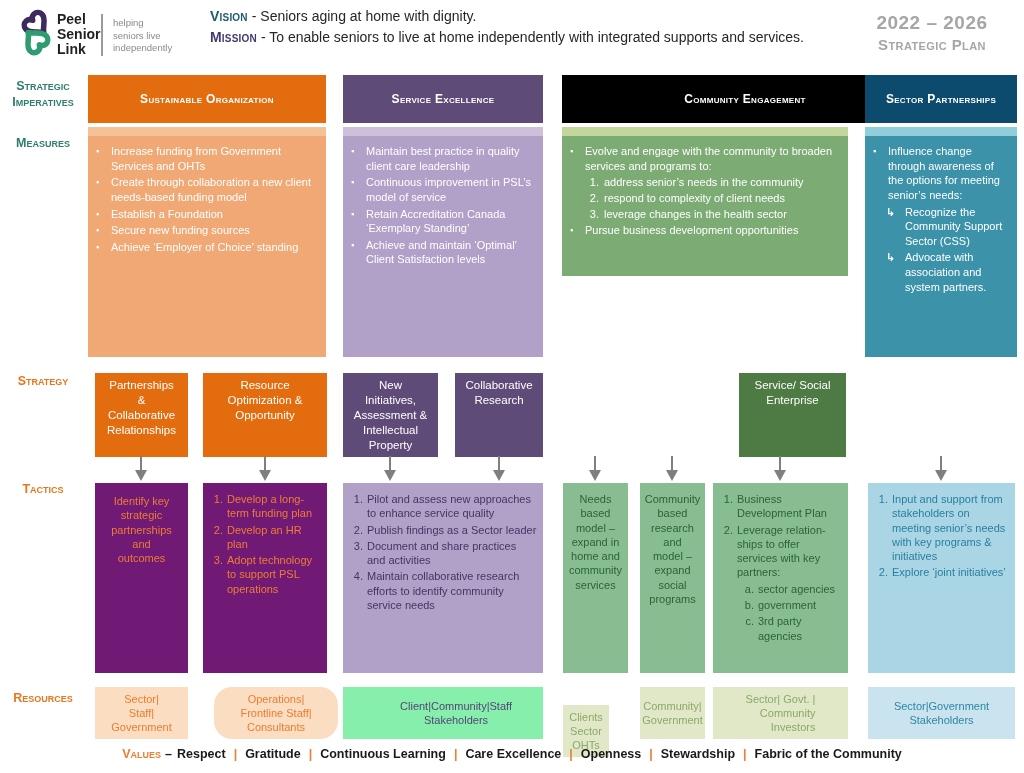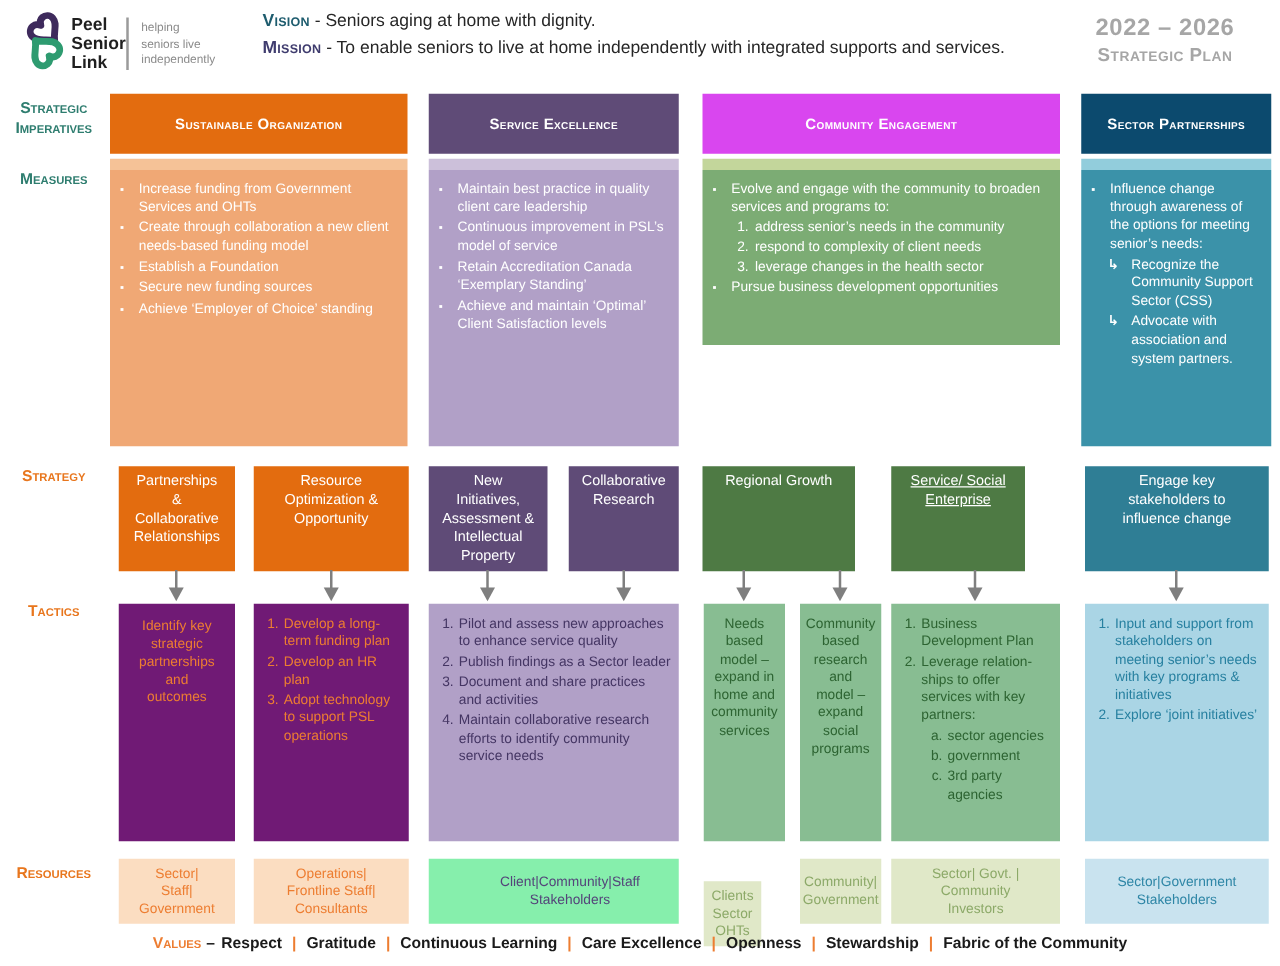--- a/index.html
+++ b/index.html
@@ -35,21 +35,21 @@
   .mli{display:flex;gap:5px;margin-bottom:2px;}
   .blt{flex:0 0 10px;font-size:9px;line-height:1.6;}
   .mtx{flex:1;}
   .mol{margin:1px 0 2px 10px;padding-left:22px;}
   .mol li{padding-left:2px;margin-bottom:1px;}
   .hli{display:flex;gap:7px;margin:2px 0 2px 13px;}
   .hook{flex:0 0 12px;font-weight:bold;}
 
   .p1h{background:#e36c0f;}.p1band{background:#f5c297;}.p1m{background:#f0a875;}
   .p2h{background:#5f4b77;}.p2band{background:#ccc0da;}.p2m{background:#b1a0c7;}
-  .p3h{background:#d946ef;}.p3band{background:#c3d69b;}.p3m{background:#7cac74;}
+  .p3h{background:#000000;padding-left:40px;}.p3band{background:#c3d69b;}.p3m{background:#7cac74;}
   .p4h{background:#0c4a6e;}.p4band{background:#92cddc;}.p4m{background:#3b92a9;}
 
   
   .sbox{position:absolute;top:373px;height:84px;color:#fff;font-size:11.5px;line-height:1.3;
         text-align:center;padding-top:5px;box-sizing:border-box;white-space:pre-line;}
   .s-orange{background:#e36c0f;}
   .s-purple{background:#5f4b77;}
   .s-green{background:#4e7a44;}
   .s-teal{background:#2f7e95;}
 
@@ -210,26 +210,22 @@
   <div class="sbox s-orange" style="left:203px;width:124px;">Resource
 Optimization &amp;
 Opportunity</div>
   <div class="sbox s-purple" style="left:343px;width:95px;">New
 Initiatives,
 Assessment &amp;
 Intellectual
 Property</div>
   <div class="sbox s-purple" style="left:455px;width:88px;">Collaborative
 Research</div>
-  <div class="sbox s-green" style="left:562px;width:122px;">Regional Growth</div>
-  <div class="sbox s-green" style="left:713px;width:107px;text-decoration:underline;">Service/ Social
+  <div class="sbox s-green" style="left:739px;width:107px;">Service/ Social
 Enterprise</div>
-  <div class="sbox s-teal" style="left:868px;width:147px;">Engage key
-stakeholders to
-influence change</div>
 
   <div class="arr" style="left:133px;"><svg width="16" height="26" viewBox="0 0 16 26">
         <path d="M8 0 V15" stroke="#7f7f7f" stroke-width="2" fill="none"></path>
         <path d="M2 14 L8 25 L14 14 Z" fill="#7f7f7f"></path>
       </svg></div>
   <div class="arr" style="left:257px;"><svg width="16" height="26" viewBox="0 0 16 26">
         <path d="M8 0 V15" stroke="#7f7f7f" stroke-width="2" fill="none"></path>
         <path d="M2 14 L8 25 L14 14 Z" fill="#7f7f7f"></path>
       </svg></div>
   <div class="arr" style="left:382px;"><svg width="16" height="26" viewBox="0 0 16 26">
@@ -310,31 +306,31 @@
   <div class="tbox t-teal-bg" style="left:868px;width:147px;">
     <ol class="tol">
       <li>Input and support from stakeholders on meeting senior’s needs with key programs &amp; initiatives</li>
       <li>Explore ‘joint initiatives’</li>
     </ol>
   </div>
 
   <div class="rbox r-orange" style="left:95px;width:93px;">Sector|
 Staff|
 Government</div>
-  <div class="rbox r-orange" style="left:203px;width:124px;">Operations|
+  <div class="rbox r-orange" style="left:214px;width:124px;border-radius:18px;">Operations|
 Frontline Staff|
 Consultants</div>
   <div class="rbox r-purple" style="left:343px;width:200px;">Client|Community|Staff
 Stakeholders</div>
   <div class="rbox r-green" style="left:563px;width:46px;margin-top:18px;">Clients
 Sector
 OHTs</div>
   <div class="rbox r-green" style="left:640px;width:65px;">Community|
 Government</div>
-  <div class="rbox r-green" style="left:713px;width:135px;">Sector| Govt. |
+  <div class="rbox r-green" style="left:713px;width:135px;text-align:right;">Sector| Govt. |
 Community
 Investors</div>
   <div class="rbox r-teal" style="left:868px;width:147px;">Sector|Government
 Stakeholders</div>
 
   <div class="values">
     <span class="vlabel">Values</span><span class="vdash">–</span><span class="vitem">Respect</span><span class="vsep">|</span><span class="vitem">Gratitude</span><span class="vsep">|</span><span class="vitem">Continuous Learning</span><span class="vsep">|</span><span class="vitem">Care Excellence</span><span class="vsep">|</span><span class="vitem">Openness</span><span class="vsep">|</span><span class="vitem">Stewardship</span><span class="vsep">|</span><span class="vitem">Fabric of the Community</span>
   </div>
 
 </div>

